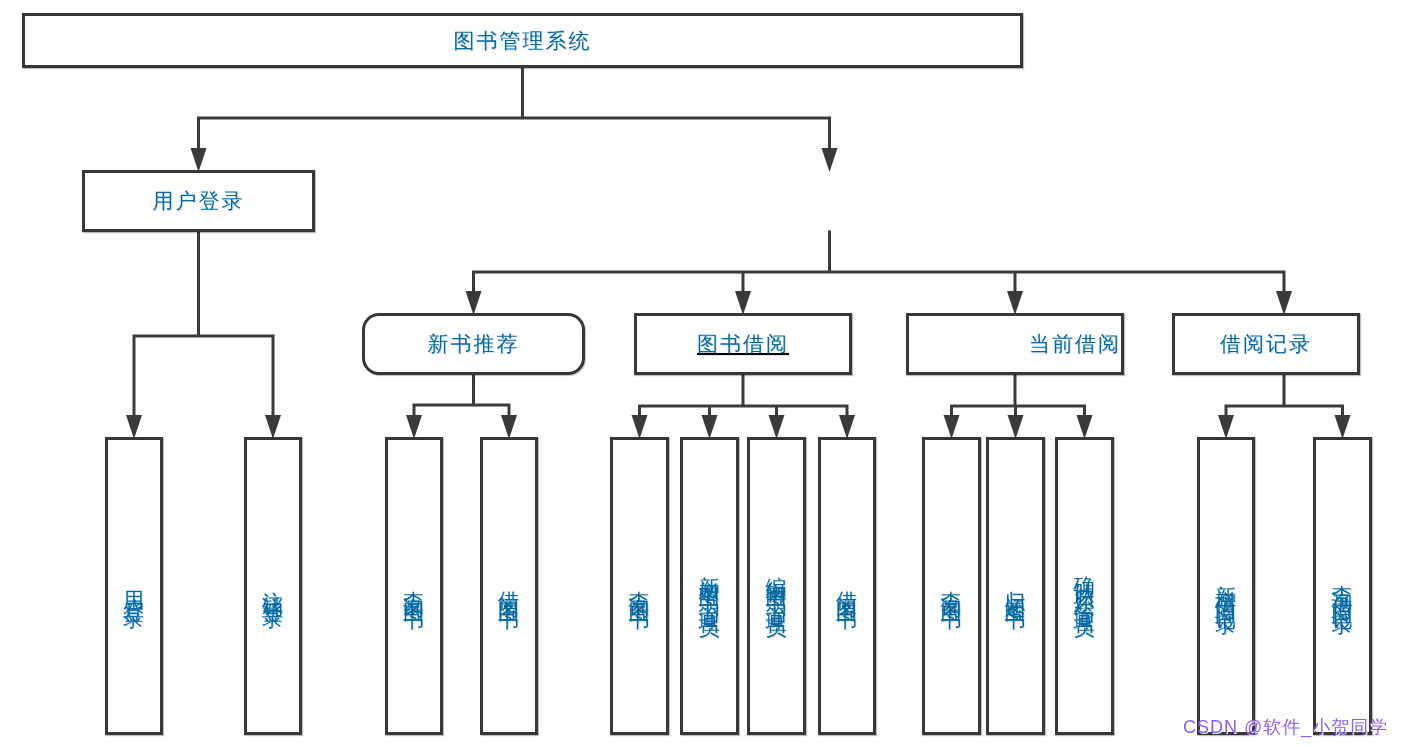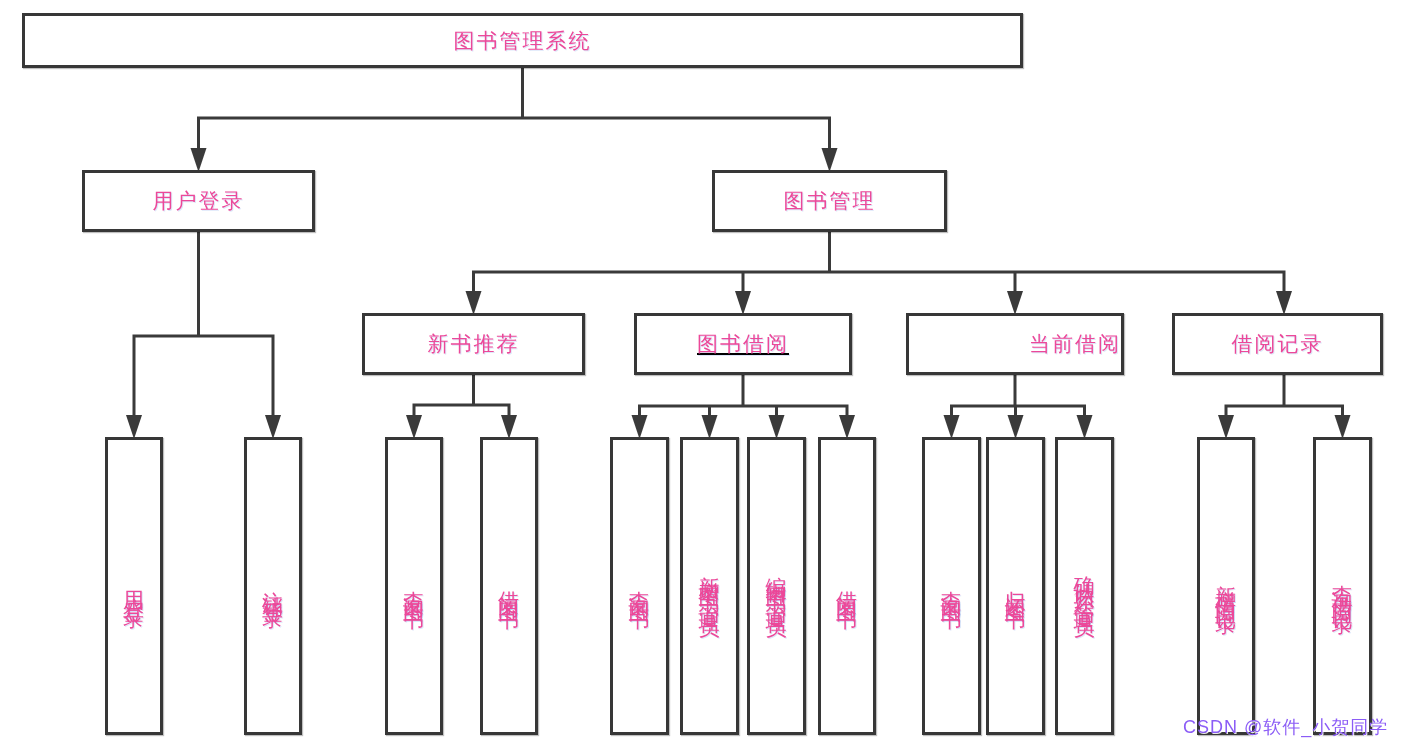--- a/index.html
+++ b/index.html
@@ -22,21 +22,21 @@
     box-sizing:border-box;
     background:#ffffff;
     border:3px solid #373737;
     box-shadow:1px 1px 1px rgba(0,0,0,0.25);
     display:flex;
     align-items:center;
     justify-content:center;
     z-index:2;
   }
   .node-label{
-    color:#ec4899;
+    color:#0369a1;
     font-size:21px;
     letter-spacing:2px;
     white-space:nowrap;
     text-shadow:1px 1px 0 rgba(120,160,230,0.25);
   }
   .node.vertical .node-label{
     writing-mode:vertical-rl;
     letter-spacing:6px;
     line-height:1;
     white-space:normal;
@@ -77,33 +77,30 @@
       <polygon points="1226,439 1218,415 1234,415" fill="#3a3a3a"></polygon>
       <polygon points="1342.5,439 1334.5,415 1350.5,415" fill="#3a3a3a"></polygon>
     </svg>
   <div id="watermark" style="left: 1183px; top: 715px;">CSDN @软件_小贺同学</div>
 <div class="node horizontal" style="left: 22px; top: 13px; width: 1001px; height: 55px;">
       <span class="node-label">图书管理系统</span>
     </div>
     <div class="node horizontal" style="left: 82px; top: 170px; width: 233px; height: 62px;">
       <span class="node-label">用户登录</span>
     </div>
-    <div class="node horizontal" style="left: 712px; top: 170px; width: 235px; height: 62px;">
-      <span class="node-label">图书管理</span>
-    </div>
-    <div class="node horizontal" style="left: 362px; top: 313px; width: 223px; height: 62px;">
+    <div class="node horizontal" style="left: 362px; top: 313px; width: 223px; height: 62px; border-radius: 17px;">
       <span class="node-label">新书推荐</span>
     </div>
     <div class="node horizontal" style="left: 634px; top: 313px; width: 218px; height: 62px; text-decoration: underline;">
       <span class="node-label">图书借阅</span>
     </div>
     <div class="node horizontal" style="left: 906px; top: 313px; width: 218px; height: 62px; justify-content: flex-end;">
       <span class="node-label">当前借阅</span>
     </div>
-    <div class="node horizontal" style="left: 1172px; top: 313px; width: 211px; height: 62px;">
+    <div class="node horizontal" style="left: 1172px; top: 313px; width: 188px; height: 62px;">
       <span class="node-label">借阅记录</span>
     </div>
     <div class="node vertical" style="left: 105px; top: 437px; width: 58px; height: 298px;">
       <span class="node-label">用户登录</span>
     </div>
     <div class="node vertical" style="left: 244px; top: 437px; width: 58px; height: 298px;">
       <span class="node-label">注销登录</span>
     </div>
     <div class="node vertical" style="left: 385px; top: 437px; width: 58px; height: 298px;">
       <span class="node-label">查询图书</span>

